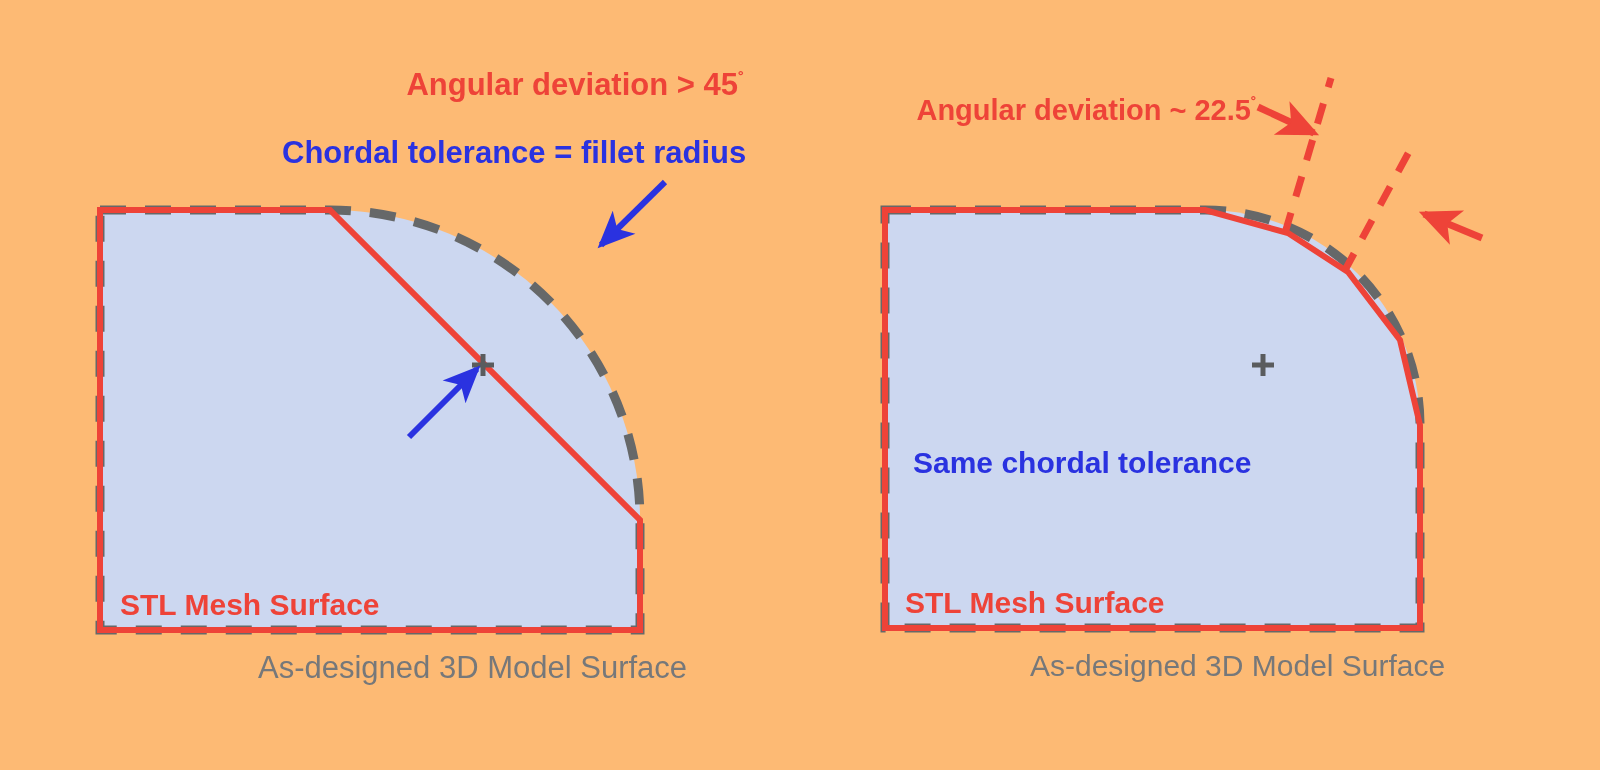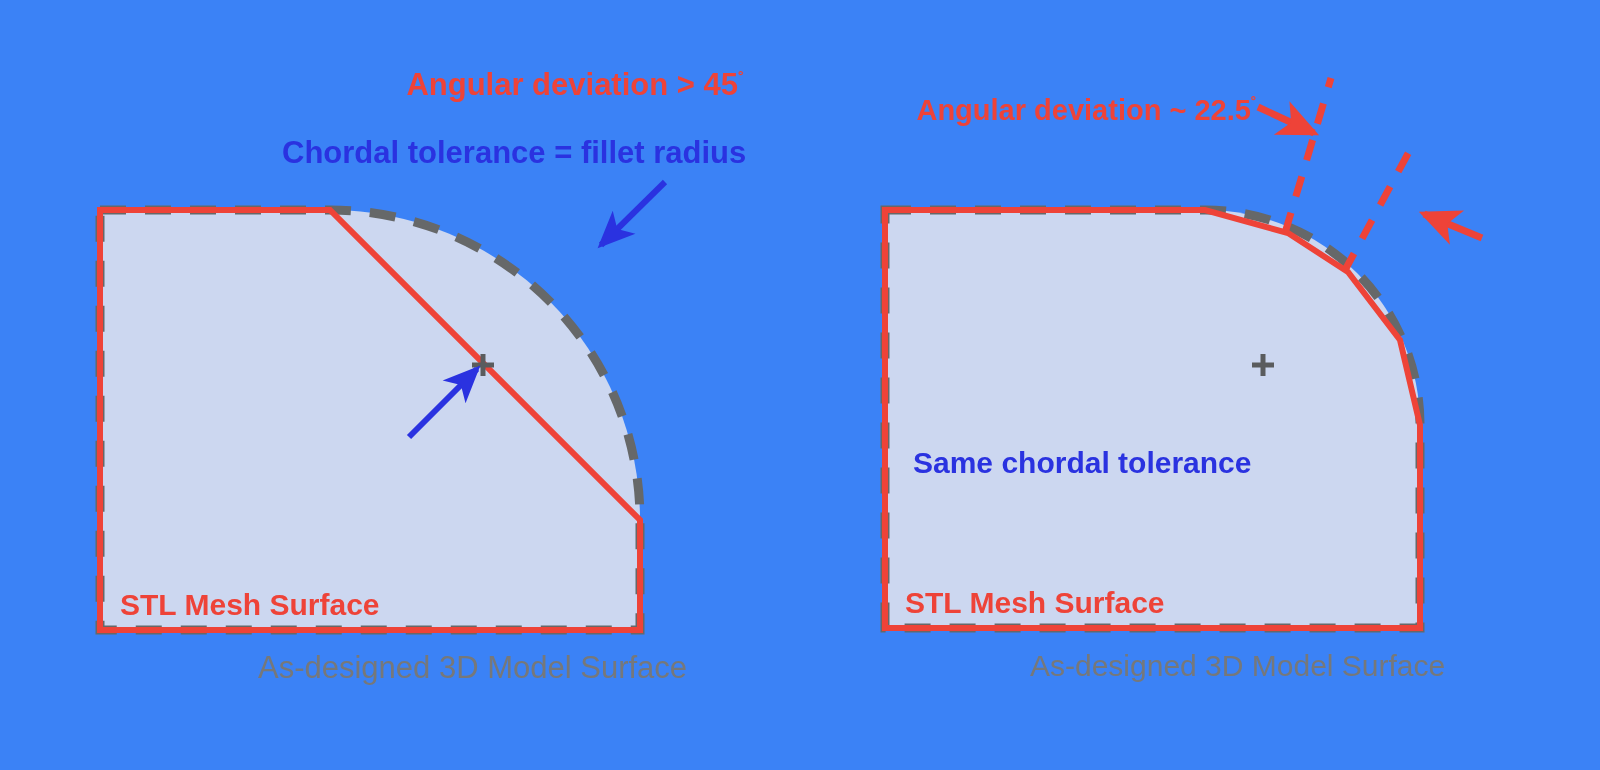--- a/index.html
+++ b/index.html
@@ -11,21 +11,21 @@
   body {
     font-family: "Liberation Sans", sans-serif;
     width: 1600px;
     height: 770px;
     overflow: hidden;
   }
   #figure-root {
     position: relative;
     width: 1600px;
     height: 770px;
-    background: #3b82f6;
+    background: #fdba74;
   }
   #figure-svg {
     display: block;
     width: 1600px;
     height: 770px;
   }
   .label-text {
     font-family: "Liberation Sans", sans-serif;
     font-weight: 700;
     white-space: pre;

